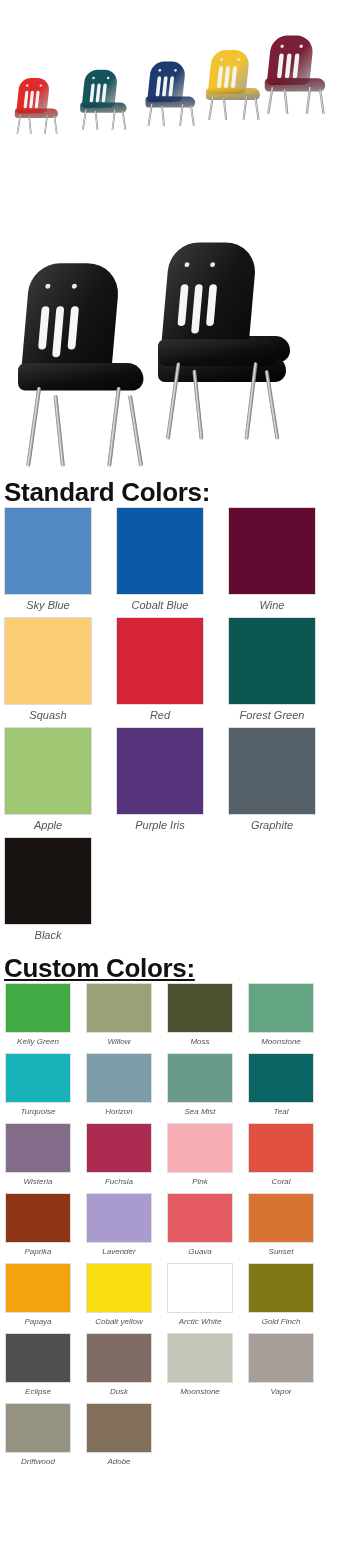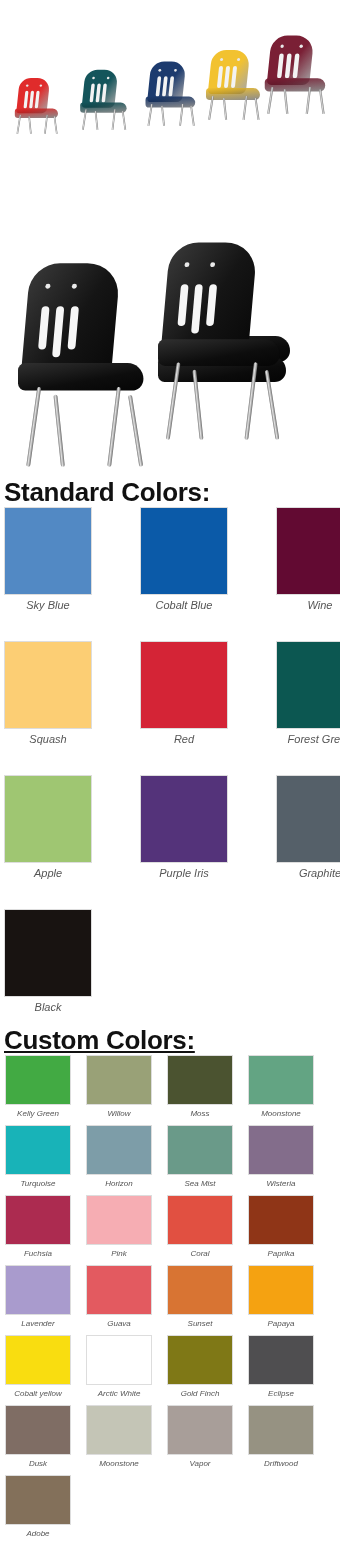--- a/index.html
+++ b/index.html
@@ -125,21 +125,20 @@
   #standard-heading { margin-top: 2px; }
   #custom-heading  { margin-top: 6px; text-decoration: underline; }
 
   
   .grid { display: grid; width: 340px; }
   .grid-standard {
     grid-template-columns: repeat(3, 112px);
     padding-left: 4px;
     row-gap: 0px;
     column-gap: 0px;
-    gap: 24px;
   }
   .grid-custom {
     grid-template-columns: repeat(4, 81px);
     padding-left: 5px;
     row-gap: 0px;
     column-gap: 0px;
   }
   .swatch-cell { position: relative; }
   .grid-standard .swatch-cell { height: 110px; }
   .grid-custom  .swatch-cell { height: 70px; }
@@ -385,20 +384,24 @@
       </div>
       <div class="swatch-cell">
         <span class="chip" style="background: rgb(125, 157, 168);"></span>
         <span class="swatch-label">Horizon</span>
       </div>
       <div class="swatch-cell">
         <span class="chip" style="background: rgb(106, 154, 137);"></span>
         <span class="swatch-label">Sea Mist</span>
       </div>
       <div class="swatch-cell">
+        <span class="chip" style="background: rgb(12, 101, 101);"></span>
+        <span class="swatch-label">Teal</span>
+      </div>
+      <div class="swatch-cell">
         <span class="chip" style="background: rgb(131, 109, 139);"></span>
         <span class="swatch-label">Wisteria</span>
       </div>
       <div class="swatch-cell">
         <span class="chip" style="background: rgb(172, 43, 80);"></span>
         <span class="swatch-label">Fuchsia</span>
       </div>
       <div class="swatch-cell">
         <span class="chip" style="background: rgb(246, 173, 179);"></span>
         <span class="swatch-label">Pink</span>

